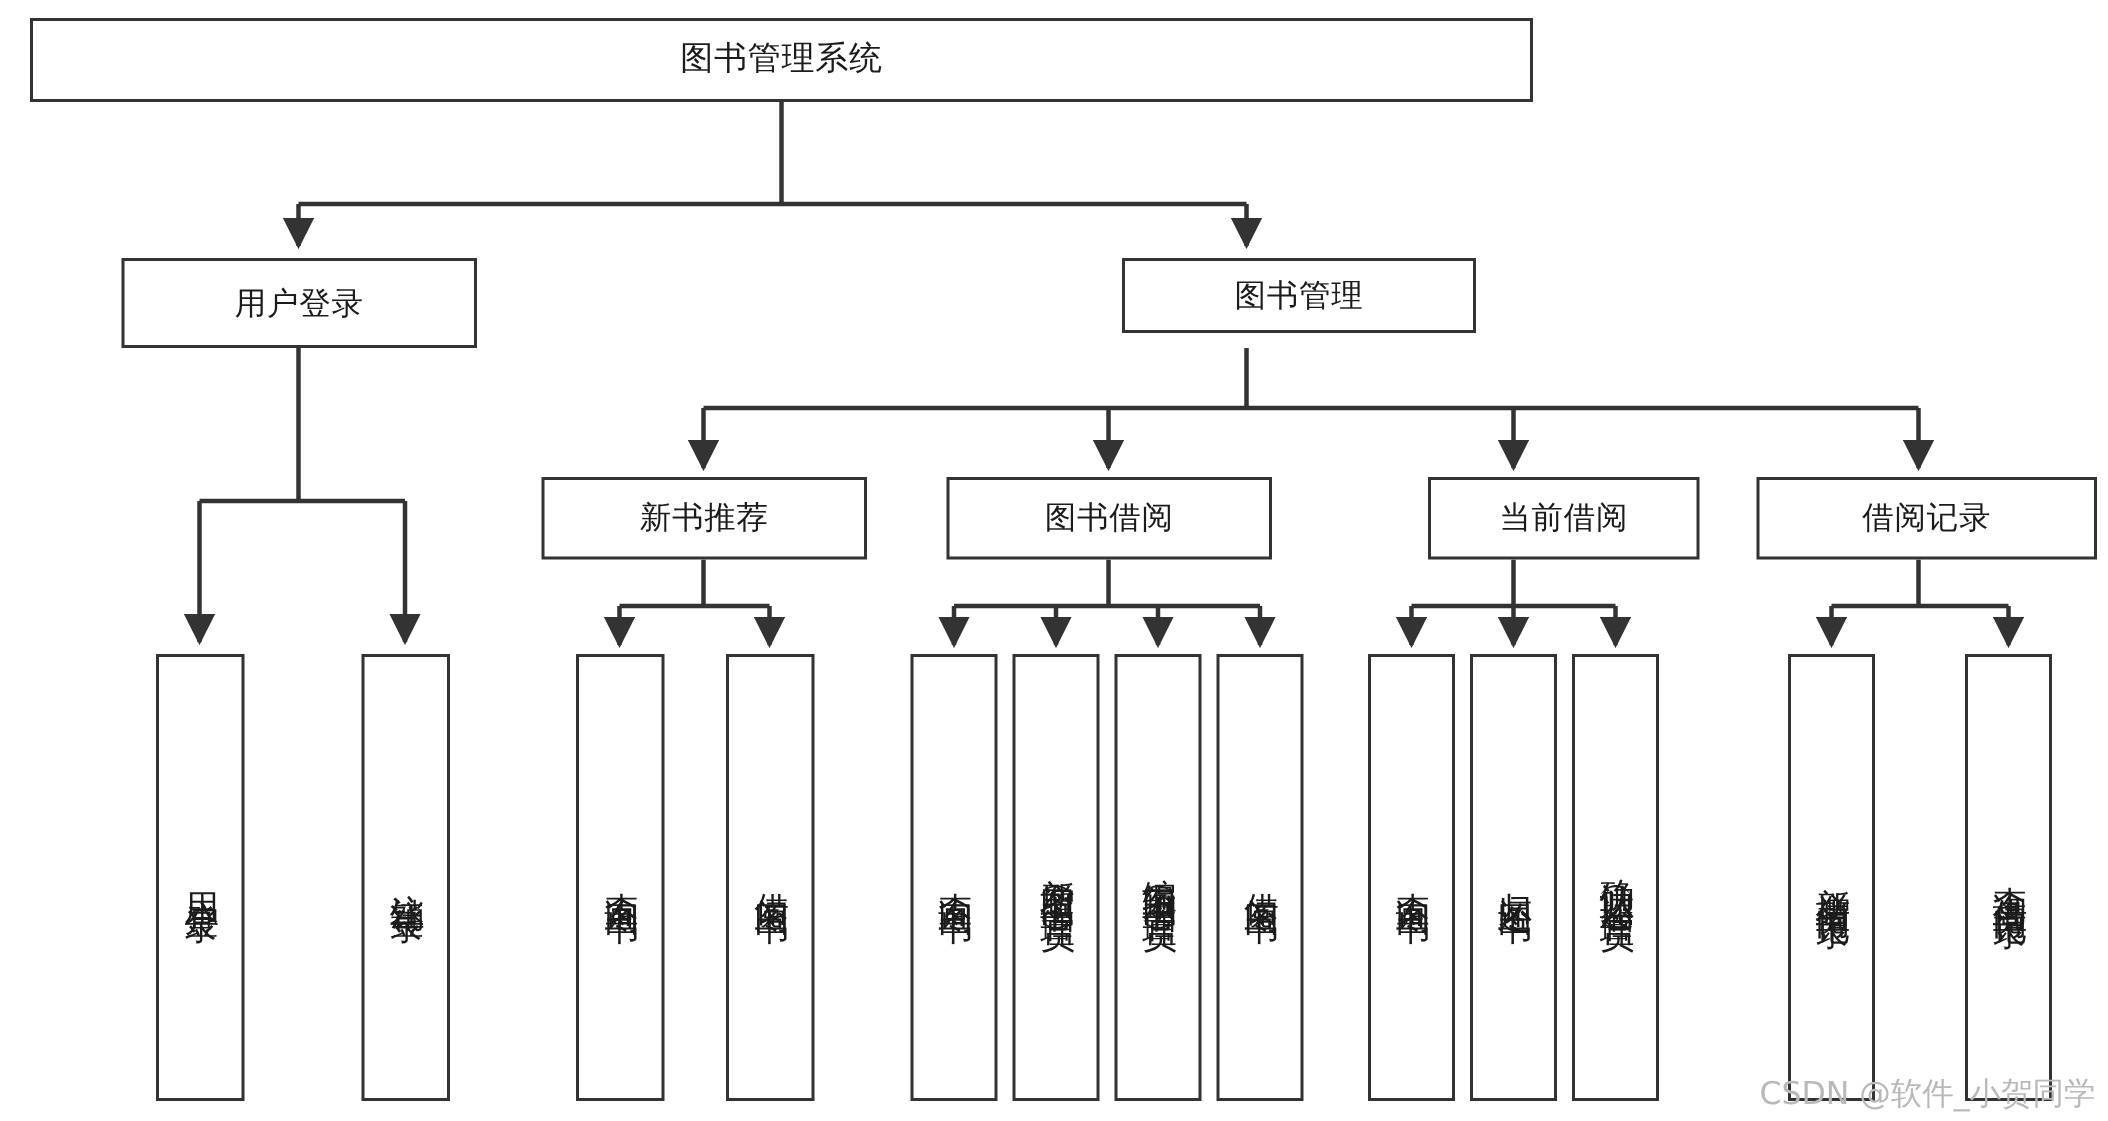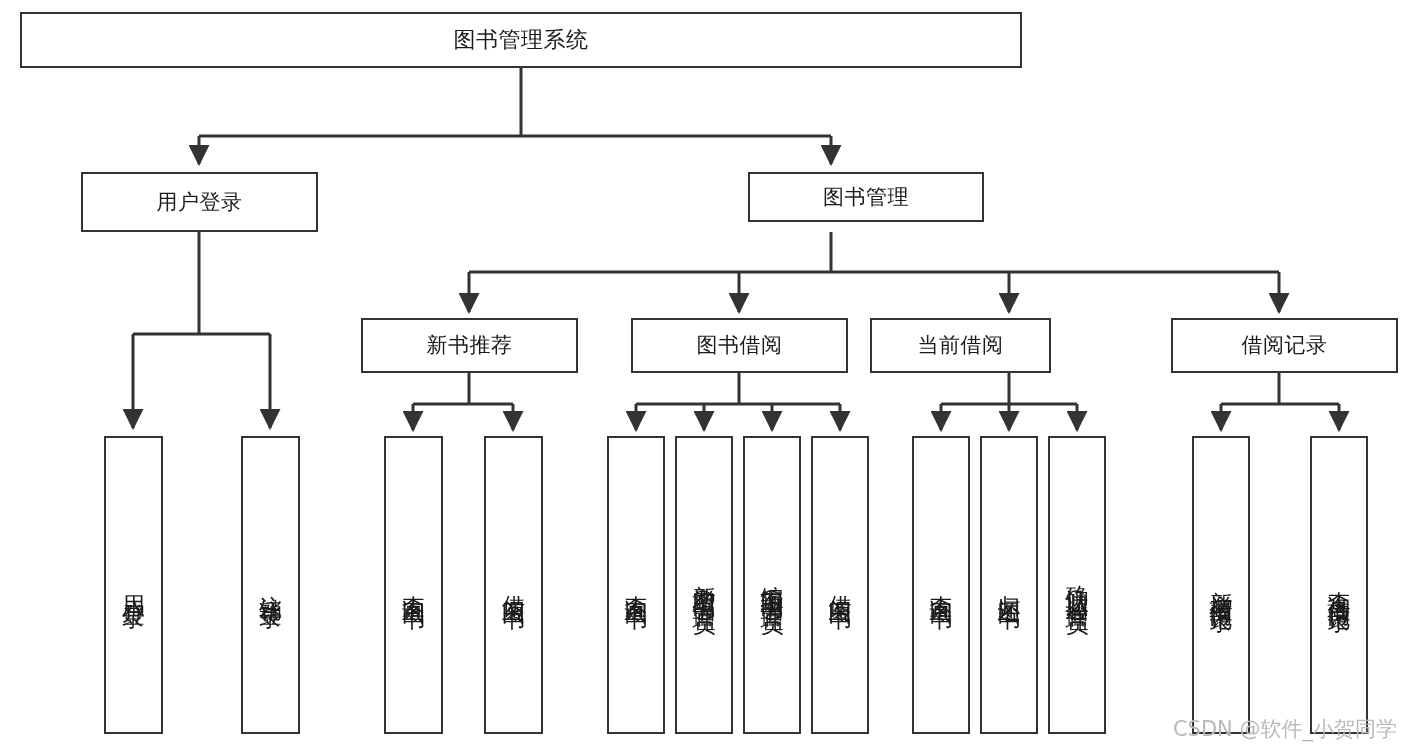--- a/index.html
+++ b/index.html
@@ -144,21 +144,21 @@
   </div>
 
   <div class="node horizontal" style="left:631px; top:318px; width:217px; height:55px;">
     <span class="label">图书借阅</span>
   </div>
 
   <div class="node horizontal" style="left:361px; top:318px; width:217px; height:55px;">
     <span class="label">新书推荐</span>
   </div>
 
-  <div class="node horizontal" style="left:870px; top:318px; width:181px; height:55px;">
+  <div class="node horizontal" style="left:952px; top:318px; width:181px; height:55px;">
     <span class="label">当前借阅</span>
   </div>
 
   <div class="node horizontal" style="left:1171px; top:318px; width:227px; height:55px;">
     <span class="label">借阅记录</span>
   </div>
 
   <div class="node vertical" style="left:104px; top:436px; width:59px; height:298px;">
     <span class="label">用户登录</span>
   </div>

